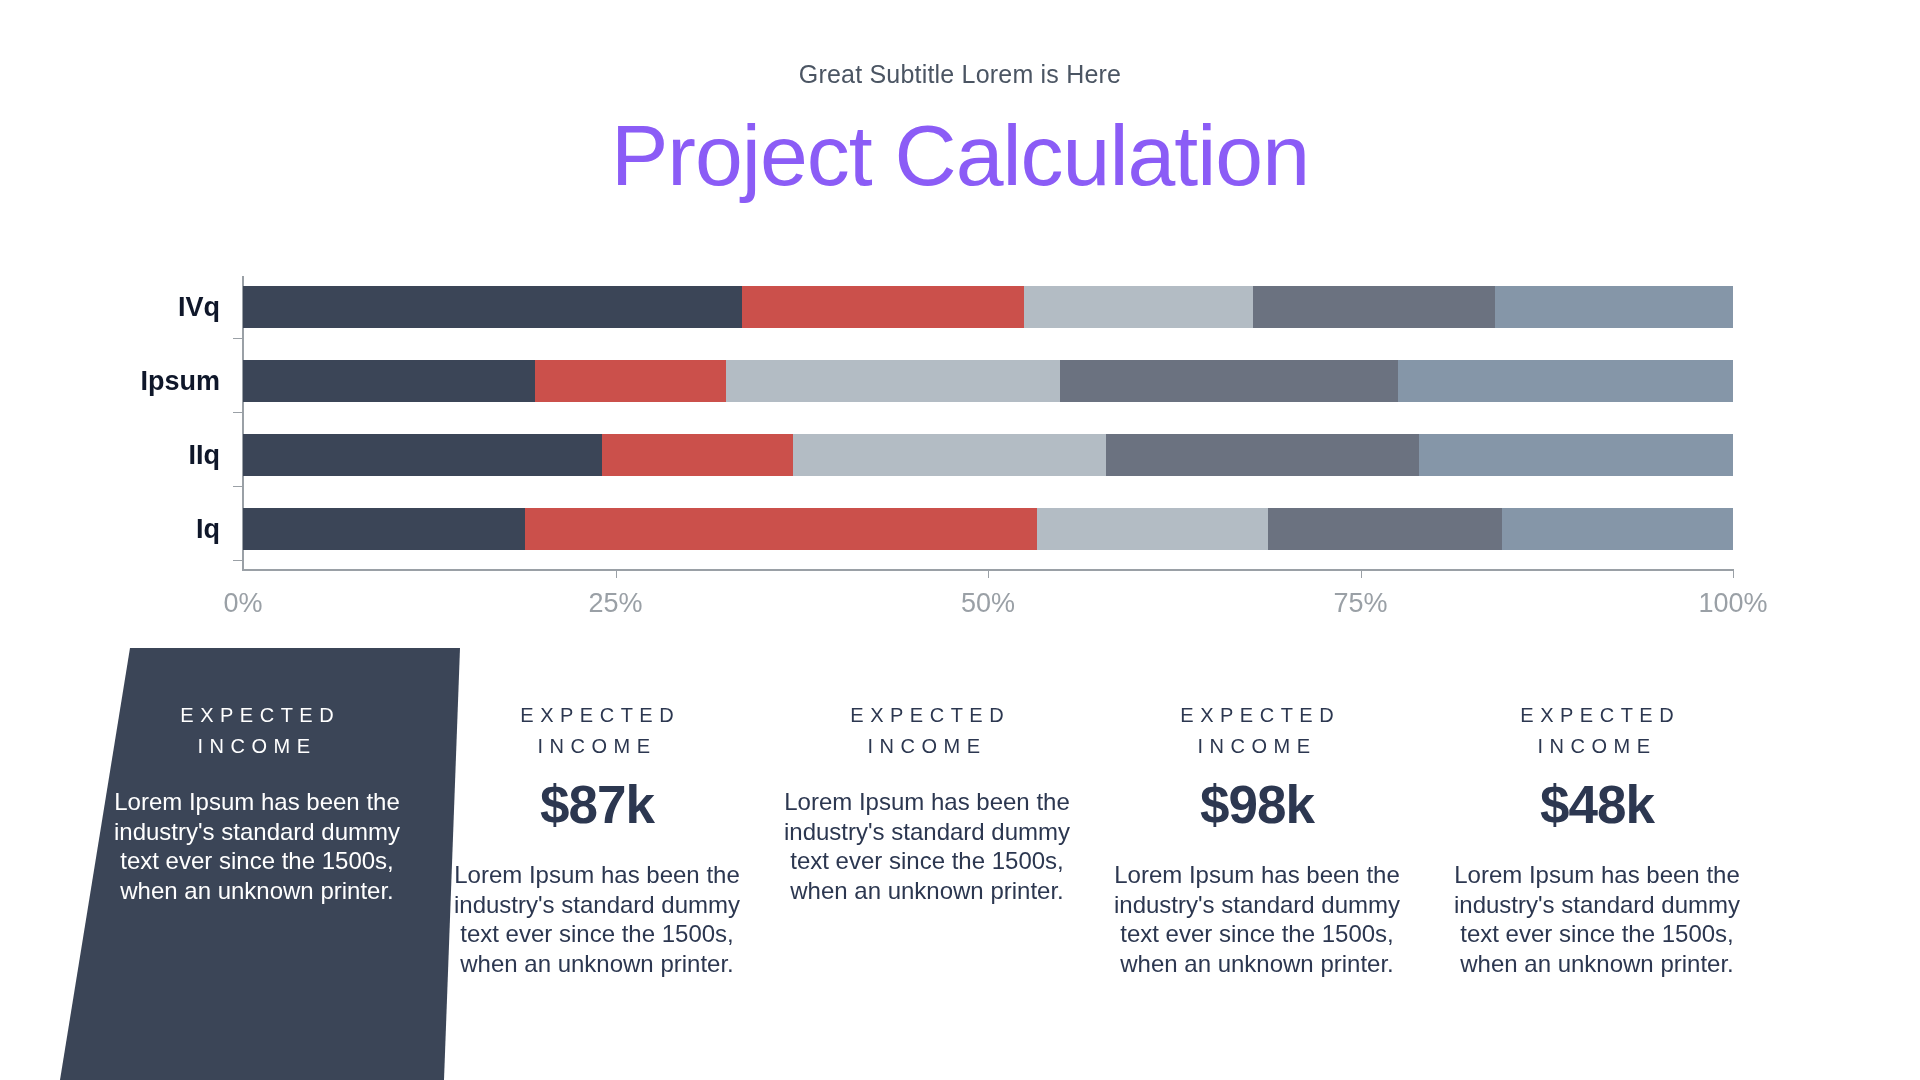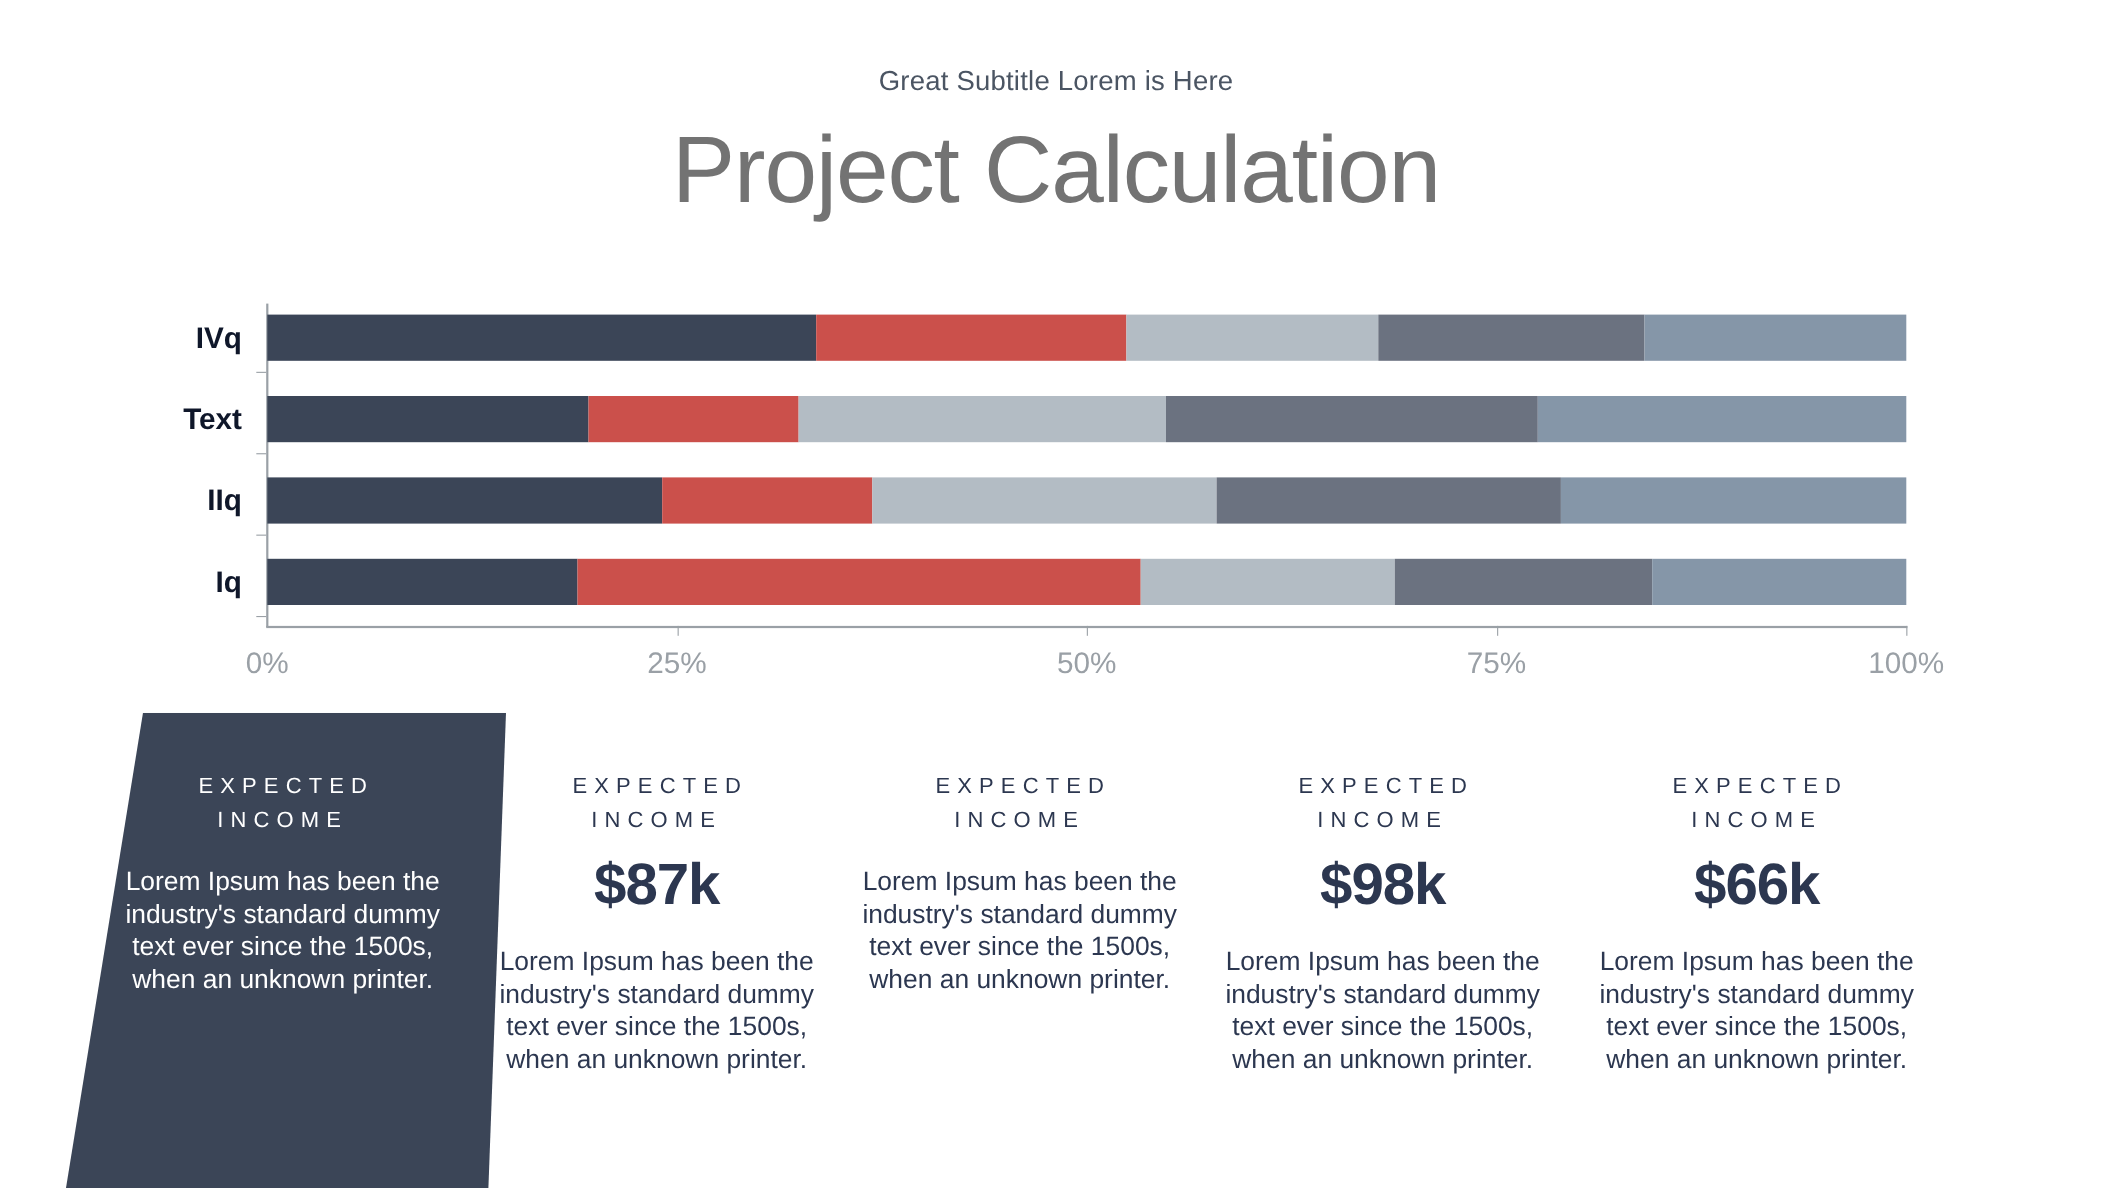--- a/index.html
+++ b/index.html
@@ -33,21 +33,21 @@
 
   .title {
     position: absolute;
     top: 107px;
     left: 0;
     width: 1920px;
     text-align: center;
     font-size: 86px;
     line-height: 96px;
     font-weight: 400;
-    color: #737373;
+    color: #8b5cf6;
     letter-spacing: -1px;
   }
 
   
   #chart {
     position: absolute;
     left: 0;
     top: 276px;
     width: 1920px;
     height: 360px;
@@ -220,21 +220,21 @@
         <div class="bar-row" style="top: 232px;">
           <div class="seg" style="width: 281.61px; background: rgb(59, 69, 87);"></div>
           <div class="seg" style="width: 512.56px; background: rgb(203, 80, 75);"></div>
           <div class="seg" style="width: 230.95px; background: rgb(179, 188, 196);"></div>
           <div class="seg" style="width: 233.93px; background: rgb(107, 114, 128);"></div>
           <div class="seg" style="width: 230.95px; background: rgb(133, 150, 168);"></div>
         </div>
       </div>
     <div id="y-labels">
         <div class="ylabel" style="top: 10px;">IVq</div>
-        <div class="ylabel" style="top: 84px;">Text</div>
+        <div class="ylabel" style="top: 84px;">Ipsum</div>
         <div class="ylabel" style="top: 158px;">IIq</div>
         <div class="ylabel" style="top: 232px;">Iq</div>
       </div>
     <div id="x-labels">
         <div class="xlabel" style="left: 163px;">0%</div>
         <div class="xlabel" style="left: 535.5px;">25%</div>
         <div class="xlabel" style="left: 908px;">50%</div>
         <div class="xlabel" style="left: 1280.5px;">75%</div>
         <div class="xlabel" style="left: 1653px;">100%</div>
       </div>
@@ -265,18 +265,18 @@
         <div class="card-kicker">EXPECTED INCOME</div>
         <div class="card-body">Lorem Ipsum has been the industry's standard dummy text ever since the 1500s, when an unknown printer.</div>
       </div>
       <div class="card" style="left: 1112px; top: 52px;">
         <div class="card-kicker">EXPECTED INCOME</div>
         <div class="card-value">$98k</div>
         <div class="card-body">Lorem Ipsum has been the industry's standard dummy text ever since the 1500s, when an unknown printer.</div>
       </div>
       <div class="card" style="left: 1452px; top: 52px;">
         <div class="card-kicker">EXPECTED INCOME</div>
-        <div class="card-value">$66k</div>
+        <div class="card-value">$48k</div>
         <div class="card-body">Lorem Ipsum has been the industry's standard dummy text ever since the 1500s, when an unknown printer.</div>
       </div>
     </div>
 
 </div>
 
 </body></html>

